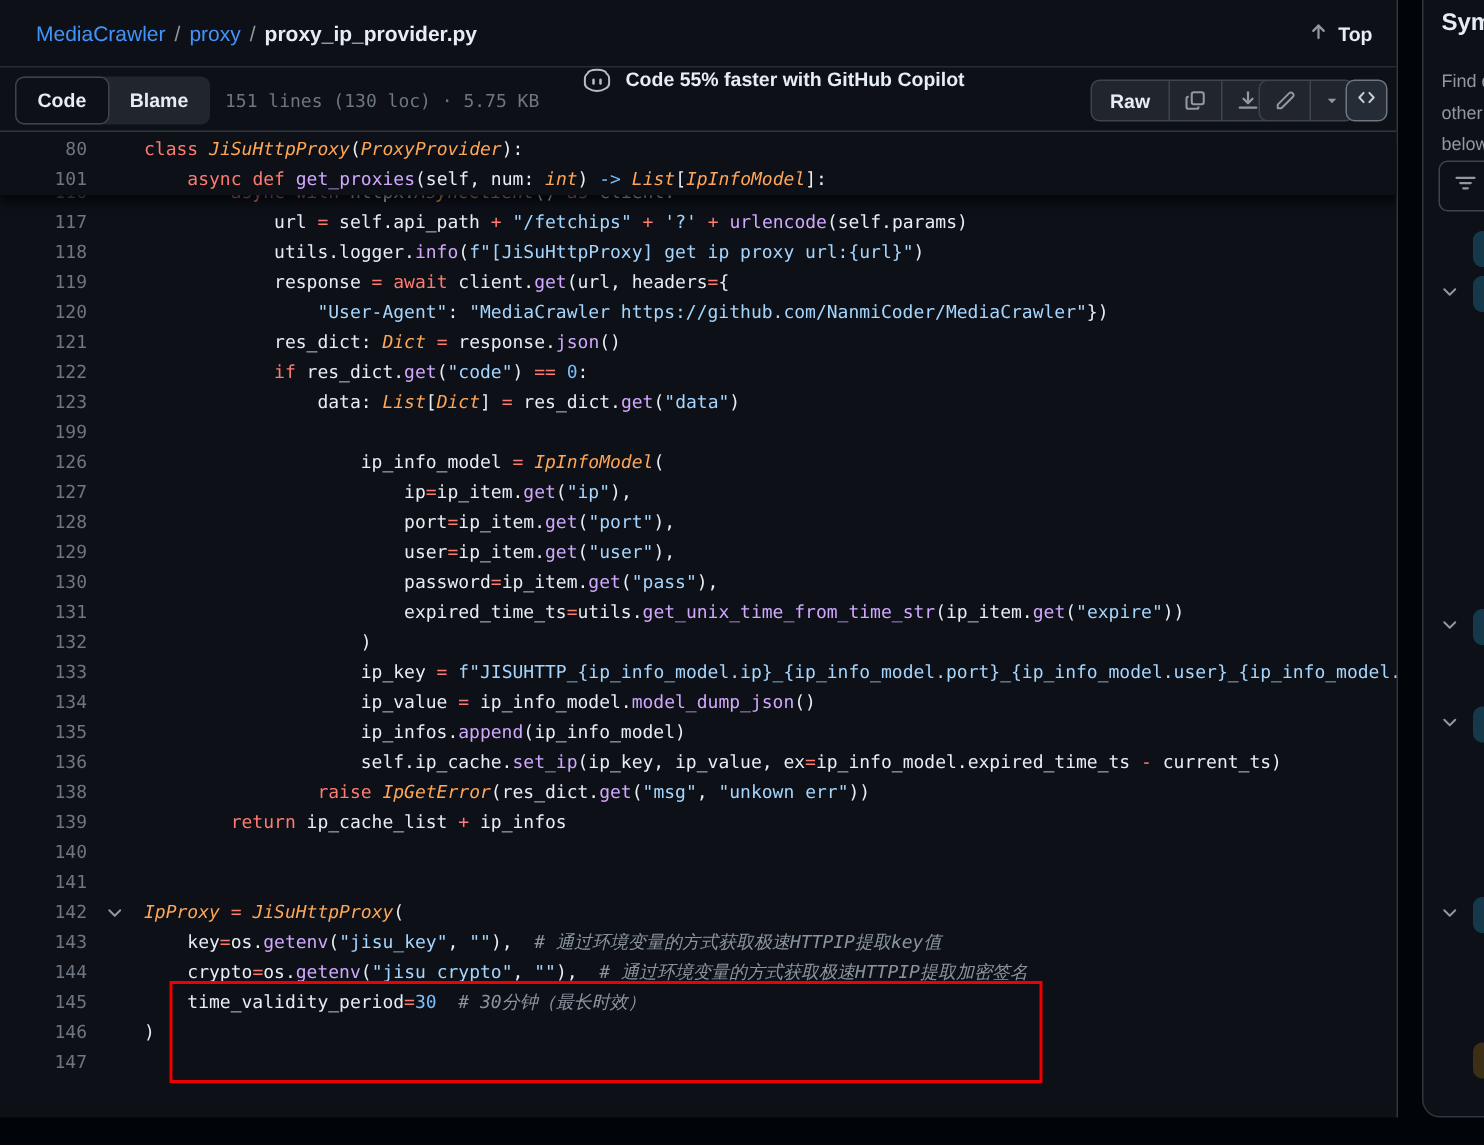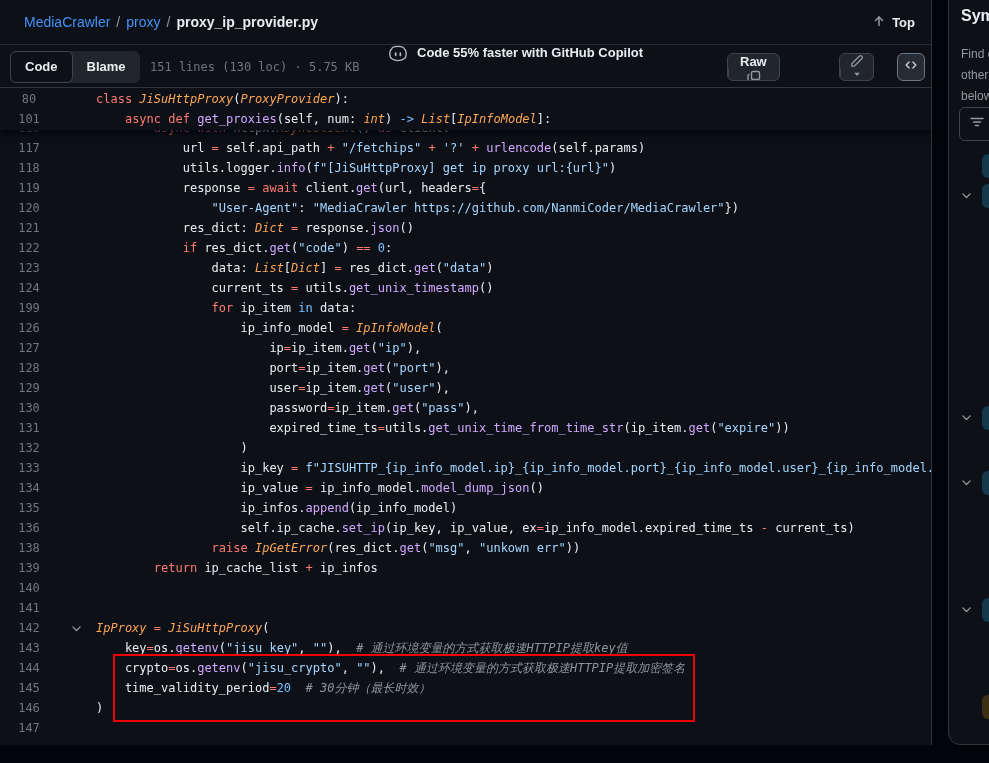--- a/index.html
+++ b/index.html
@@ -25,38 +25,38 @@
   .seg .tab { height:32px; line-height:32px; padding:0 14px; font-size:13px; font-weight:600;
               color:var(--text); border-radius:6px; cursor:pointer; }
   .seg .tab.active { background:var(--bg_panel); border:1px solid #3d444d; line-height:30px; }
   .file-info { position:absolute; left:150px; top:0; height:44px; display:flex; align-items:center;
                font-family:"DejaVu Sans Mono","Liberation Mono",monospace; font-size:12px;
                color:var(--text_faint); white-space:pre; }
   .copilot { position:absolute; left:388px; top:0; height:44px; display:flex; align-items:flex-start;
              gap:9px; font-size:13px; font-weight:600; color:var(--text); cursor:pointer; }
 
   .btn-group { position:absolute; top:8px; height:28px; display:inline-flex; align-items:stretch;
-               background:var(--btn_bg); border:1px solid #3d444d; border-radius:6px; overflow:hidden;flex-direction:column; }
+               background:var(--btn_bg); border:1px solid #3d444d; border-radius:6px; overflow:hidden; }
   .btn-group .bseg { display:flex; align-items:center; justify-content:center; padding:0 9px;
                      font-size:13px; font-weight:600; color:var(--text); cursor:pointer; }
   .btn-group .bseg + .bseg { border-left:1px solid #3d444d; }
   .g-raw { left:727px; }
   .g-edit { left:839px; }
   .sym-btn { position:absolute; left:897px; top:8px; width:28px; height:28px; border:1px solid #6e7681;
              border-radius:6px; background:#262c36; display:flex; align-items:center; justify-content:center;
              cursor:pointer; }
 
   
   .code-panel { position:absolute; left:0; top:88px; right:0; bottom:0; overflow:hidden; }
   .rows { position:absolute; left:0; top:30px; right:0; }
   .sticky { position:absolute; left:0; top:0; right:0; height:42px; z-index:10; background:var(--bg_panel);
             box-shadow:0 4px 7px rgba(1,4,9,.85); padding-top:1px; }
   .crow { display:flex; height:20px; font-family:"DejaVu Sans Mono","Liberation Mono",monospace;
           font-size:12px; line-height:20px; white-space:pre; }
-  .ln  { flex:none; width:58px; text-align:center; color:var(--text_faint); cursor:pointer; }
+  .ln  { flex:none; width:58px; text-align:right; color:var(--text_faint); cursor:pointer; }
   .gut { flex:none; width:38px; position:relative; }
   .gut svg { position:absolute; left:12px; top:4px; cursor:pointer; }
   .ctext { flex:none; color:var(--text); }
   .tok-k { color:var(--tok_keyword);margin-top:12px; } .tok-o { color:var(--tok_keyword); }
   .tok-f { color:var(--tok_func); }    .tok-t { color:var(--tok_type);font-style:italic; }
   .tok-s { color:var(--tok_string); }  .tok-n { color:var(--tok_const); }
   .tok-c { color:var(--tok_comment);font-style:italic; } .tok-p { color:var(--text); }
   .hl-box { position:absolute; left:113px; top:566px; width:582px; height:68px; z-index:6;
             border:2px solid var(--highlight_red); }
 
@@ -160,43 +160,42 @@
   <div class="code-panel">
     <div class="rows" id="code-rows">
         <div class="crow"><span class="ln">116</span><span class="gut"></span><span class="ctext"><span class="tok-p">        </span><span class="tok-k">async</span><span class="tok-p"> </span><span class="tok-k">with</span><span class="tok-p"> httpx.</span><span class="tok-t">AsyncClient</span><span class="tok-p">() </span><span class="tok-k">as</span><span class="tok-p"> client:</span></span></div>
         <div class="crow"><span class="ln">117</span><span class="gut"></span><span class="ctext"><span class="tok-p">            url </span><span class="tok-o">=</span><span class="tok-p"> self.api_path </span><span class="tok-o">+</span><span class="tok-p"> </span><span class="tok-s">"/fetchips"</span><span class="tok-p"> </span><span class="tok-o">+</span><span class="tok-p"> </span><span class="tok-s">'?'</span><span class="tok-p"> </span><span class="tok-o">+</span><span class="tok-p"> </span><span class="tok-f">urlencode</span><span class="tok-p">(self.params)</span></span></div>
         <div class="crow"><span class="ln">118</span><span class="gut"></span><span class="ctext"><span class="tok-p">            utils.logger.</span><span class="tok-f">info</span><span class="tok-p">(</span><span class="tok-s">f"[JiSuHttpProxy] get ip proxy url:{url}"</span><span class="tok-p">)</span></span></div>
         <div class="crow"><span class="ln">119</span><span class="gut"></span><span class="ctext"><span class="tok-p">            response </span><span class="tok-o">=</span><span class="tok-p"> </span><span class="tok-k">await</span><span class="tok-p"> client.</span><span class="tok-f">get</span><span class="tok-p">(url, headers</span><span class="tok-o">=</span><span class="tok-p">{</span></span></div>
         <div class="crow"><span class="ln">120</span><span class="gut"></span><span class="ctext"><span class="tok-p">                </span><span class="tok-s">"User-Agent"</span><span class="tok-p">: </span><span class="tok-s">"MediaCrawler https://github.com/NanmiCoder/MediaCrawler"</span><span class="tok-p">})</span></span></div>
         <div class="crow"><span class="ln">121</span><span class="gut"></span><span class="ctext"><span class="tok-p">            res_dict: </span><span class="tok-t">Dict</span><span class="tok-p"> </span><span class="tok-o">=</span><span class="tok-p"> response.</span><span class="tok-f">json</span><span class="tok-p">()</span></span></div>
         <div class="crow"><span class="ln">122</span><span class="gut"></span><span class="ctext"><span class="tok-p">            </span><span class="tok-k">if</span><span class="tok-p"> res_dict.</span><span class="tok-f">get</span><span class="tok-p">(</span><span class="tok-s">"code"</span><span class="tok-p">) </span><span class="tok-o">==</span><span class="tok-p"> </span><span class="tok-n">0</span><span class="tok-p">:</span></span></div>
         <div class="crow"><span class="ln">123</span><span class="gut"></span><span class="ctext"><span class="tok-p">                data: </span><span class="tok-t">List</span><span class="tok-p">[</span><span class="tok-t">Dict</span><span class="tok-p">] </span><span class="tok-o">=</span><span class="tok-p"> res_dict.</span><span class="tok-f">get</span><span class="tok-p">(</span><span class="tok-s">"data"</span><span class="tok-p">)</span></span></div>
-        <div class="crow"><span class="ln">124</span><span class="gut"></span><span class="ctext"><span class="tok-p">                current_ts </span><span class="tok-o">=</span><span class="tok-p"> utils.</span><span class="tok-f">get_unix_timestamp</span><span class="tok-p">()</span></span></div>
-        <div class="crow"><span class="ln">199</span><span class="gut"></span><span class="ctext"><span class="tok-p">                </span><span class="tok-k">for</span><span class="tok-p"> ip_item </span><span class="tok-n">in</span><span class="tok-p"> data:</span></span></div>
+        <div class="crow"><span class="ln">199</span><span class="gut"></span></div>
         <div class="crow"><span class="ln">126</span><span class="gut"></span><span class="ctext"><span class="tok-p">                    ip_info_model </span><span class="tok-o">=</span><span class="tok-p"> </span><span class="tok-t">IpInfoModel</span><span class="tok-p">(</span></span></div>
         <div class="crow"><span class="ln">127</span><span class="gut"></span><span class="ctext"><span class="tok-p">                        ip</span><span class="tok-o">=</span><span class="tok-p">ip_item.</span><span class="tok-f">get</span><span class="tok-p">(</span><span class="tok-s">"ip"</span><span class="tok-p">),</span></span></div>
         <div class="crow"><span class="ln">128</span><span class="gut"></span><span class="ctext"><span class="tok-p">                        port</span><span class="tok-o">=</span><span class="tok-p">ip_item.</span><span class="tok-f">get</span><span class="tok-p">(</span><span class="tok-s">"port"</span><span class="tok-p">),</span></span></div>
         <div class="crow"><span class="ln">129</span><span class="gut"></span><span class="ctext"><span class="tok-p">                        user</span><span class="tok-o">=</span><span class="tok-p">ip_item.</span><span class="tok-f">get</span><span class="tok-p">(</span><span class="tok-s">"user"</span><span class="tok-p">),</span></span></div>
         <div class="crow"><span class="ln">130</span><span class="gut"></span><span class="ctext"><span class="tok-p">                        password</span><span class="tok-o">=</span><span class="tok-p">ip_item.</span><span class="tok-f">get</span><span class="tok-p">(</span><span class="tok-s">"pass"</span><span class="tok-p">),</span></span></div>
         <div class="crow"><span class="ln">131</span><span class="gut"></span><span class="ctext"><span class="tok-p">                        expired_time_ts</span><span class="tok-o">=</span><span class="tok-p">utils.</span><span class="tok-f">get_unix_time_from_time_str</span><span class="tok-p">(ip_item.</span><span class="tok-f">get</span><span class="tok-p">(</span><span class="tok-s">"expire"</span><span class="tok-p">))</span></span></div>
         <div class="crow"><span class="ln">132</span><span class="gut"></span><span class="ctext"><span class="tok-p">                    )</span></span></div>
         <div class="crow"><span class="ln">133</span><span class="gut"></span><span class="ctext"><span class="tok-p">                    ip_key </span><span class="tok-o">=</span><span class="tok-p"> </span><span class="tok-s">f"JISUHTTP_{ip_info_model.ip}_{ip_info_model.port}_{ip_info_model.user}_{ip_info_model.password}"</span></span></div>
         <div class="crow"><span class="ln">134</span><span class="gut"></span><span class="ctext"><span class="tok-p">                    ip_value </span><span class="tok-o">=</span><span class="tok-p"> ip_info_model.</span><span class="tok-f">model_dump_json</span><span class="tok-p">()</span></span></div>
         <div class="crow"><span class="ln">135</span><span class="gut"></span><span class="ctext"><span class="tok-p">                    ip_infos.</span><span class="tok-f">append</span><span class="tok-p">(ip_info_model)</span></span></div>
         <div class="crow"><span class="ln">136</span><span class="gut"></span><span class="ctext"><span class="tok-p">                    self.ip_cache.</span><span class="tok-f">set_ip</span><span class="tok-p">(ip_key, ip_value, ex</span><span class="tok-o">=</span><span class="tok-p">ip_info_model.expired_time_ts </span><span class="tok-o">-</span><span class="tok-p"> current_ts)</span></span></div>
         <div class="crow"><span class="ln">138</span><span class="gut"></span><span class="ctext"><span class="tok-p">                </span><span class="tok-k">raise</span><span class="tok-p"> </span><span class="tok-t">IpGetError</span><span class="tok-p">(res_dict.</span><span class="tok-f">get</span><span class="tok-p">(</span><span class="tok-s">"msg"</span><span class="tok-p">, </span><span class="tok-s">"unkown err"</span><span class="tok-p">))</span></span></div>
         <div class="crow"><span class="ln">139</span><span class="gut"></span><span class="ctext"><span class="tok-p">        </span><span class="tok-k">return</span><span class="tok-p"> ip_cache_list </span><span class="tok-o">+</span><span class="tok-p"> ip_infos</span></span></div>
         <div class="crow"><span class="ln">140</span><span class="gut"></span><span class="ctext"></span></div>
         <div class="crow"><span class="ln">141</span><span class="gut"></span><span class="ctext"></span></div>
         <div class="crow"><span class="ln">142</span><span class="gut"><svg width="13" height="13" viewBox="0 0 16 16" fill="none" stroke="#9198a1" stroke-width="1.6" stroke-linecap="round" stroke-linejoin="round">
               <path d="M3.5 6 8 10.5 12.5 6"></path>
             </svg></span><span class="ctext"><span class="tok-t">IpProxy</span><span class="tok-p"> </span><span class="tok-o">=</span><span class="tok-p"> </span><span class="tok-t">JiSuHttpProxy</span><span class="tok-p">(</span></span></div>
         <div class="crow"><span class="ln">143</span><span class="gut"></span><span class="ctext"><span class="tok-p">    key</span><span class="tok-o">=</span><span class="tok-p">os.</span><span class="tok-f">getenv</span><span class="tok-p">(</span><span class="tok-s">"jisu_key"</span><span class="tok-p">, </span><span class="tok-s">""</span><span class="tok-p">),  </span><span class="tok-c"># 通过环境变量的方式获取极速HTTPIP提取key值</span></span></div>
         <div class="crow"><span class="ln">144</span><span class="gut"></span><span class="ctext"><span class="tok-p">    crypto</span><span class="tok-o">=</span><span class="tok-p">os.</span><span class="tok-f">getenv</span><span class="tok-p">(</span><span class="tok-s">"jisu_crypto"</span><span class="tok-p">, </span><span class="tok-s">""</span><span class="tok-p">),  </span><span class="tok-c"># 通过环境变量的方式获取极速HTTPIP提取加密签名</span></span></div>
-        <div class="crow"><span class="ln">145</span><span class="gut"></span><span class="ctext"><span class="tok-p">    time_validity_period</span><span class="tok-o">=</span><span class="tok-n">20</span><span class="tok-p">  </span><span class="tok-c"># 30分钟（最长时效）</span></span></div>
+        <div class="crow"><span class="ln">145</span><span class="gut"></span><span class="ctext"><span class="tok-p">    time_validity_period</span><span class="tok-o">=</span><span class="tok-n">30</span><span class="tok-p">  </span><span class="tok-c"># 30分钟（最长时效）</span></span></div>
         <div class="crow"><span class="ln">146</span><span class="gut"></span><span class="ctext"><span class="tok-p">)</span></span></div>
         <div class="crow"><span class="ln">147</span><span class="gut"></span><span class="ctext"></span></div>
       </div>
     <div class="sticky" id="sticky-rows">
         <div class="crow"><span class="ln">80</span><span class="gut"></span><span class="ctext"><span class="tok-k">class</span><span class="tok-p"> </span><span class="tok-t">JiSuHttpProxy</span><span class="tok-p">(</span><span class="tok-t">ProxyProvider</span><span class="tok-p">):</span></span></div>
         <div class="crow"><span class="ln">101</span><span class="gut"></span><span class="ctext"><span class="tok-p">    </span><span class="tok-k">async</span><span class="tok-p"> </span><span class="tok-k">def</span><span class="tok-p"> </span><span class="tok-f">get_proxies</span><span class="tok-p">(self, num: </span><span class="tok-t">int</span><span class="tok-p">) </span><span class="tok-n">-&gt;</span><span class="tok-p"> </span><span class="tok-t">List</span><span class="tok-p">[</span><span class="tok-t">IpInfoModel</span><span class="tok-p">]:</span></span></div>
       </div>
     <div class="hl-box"></div>
   </div>
 </div>

